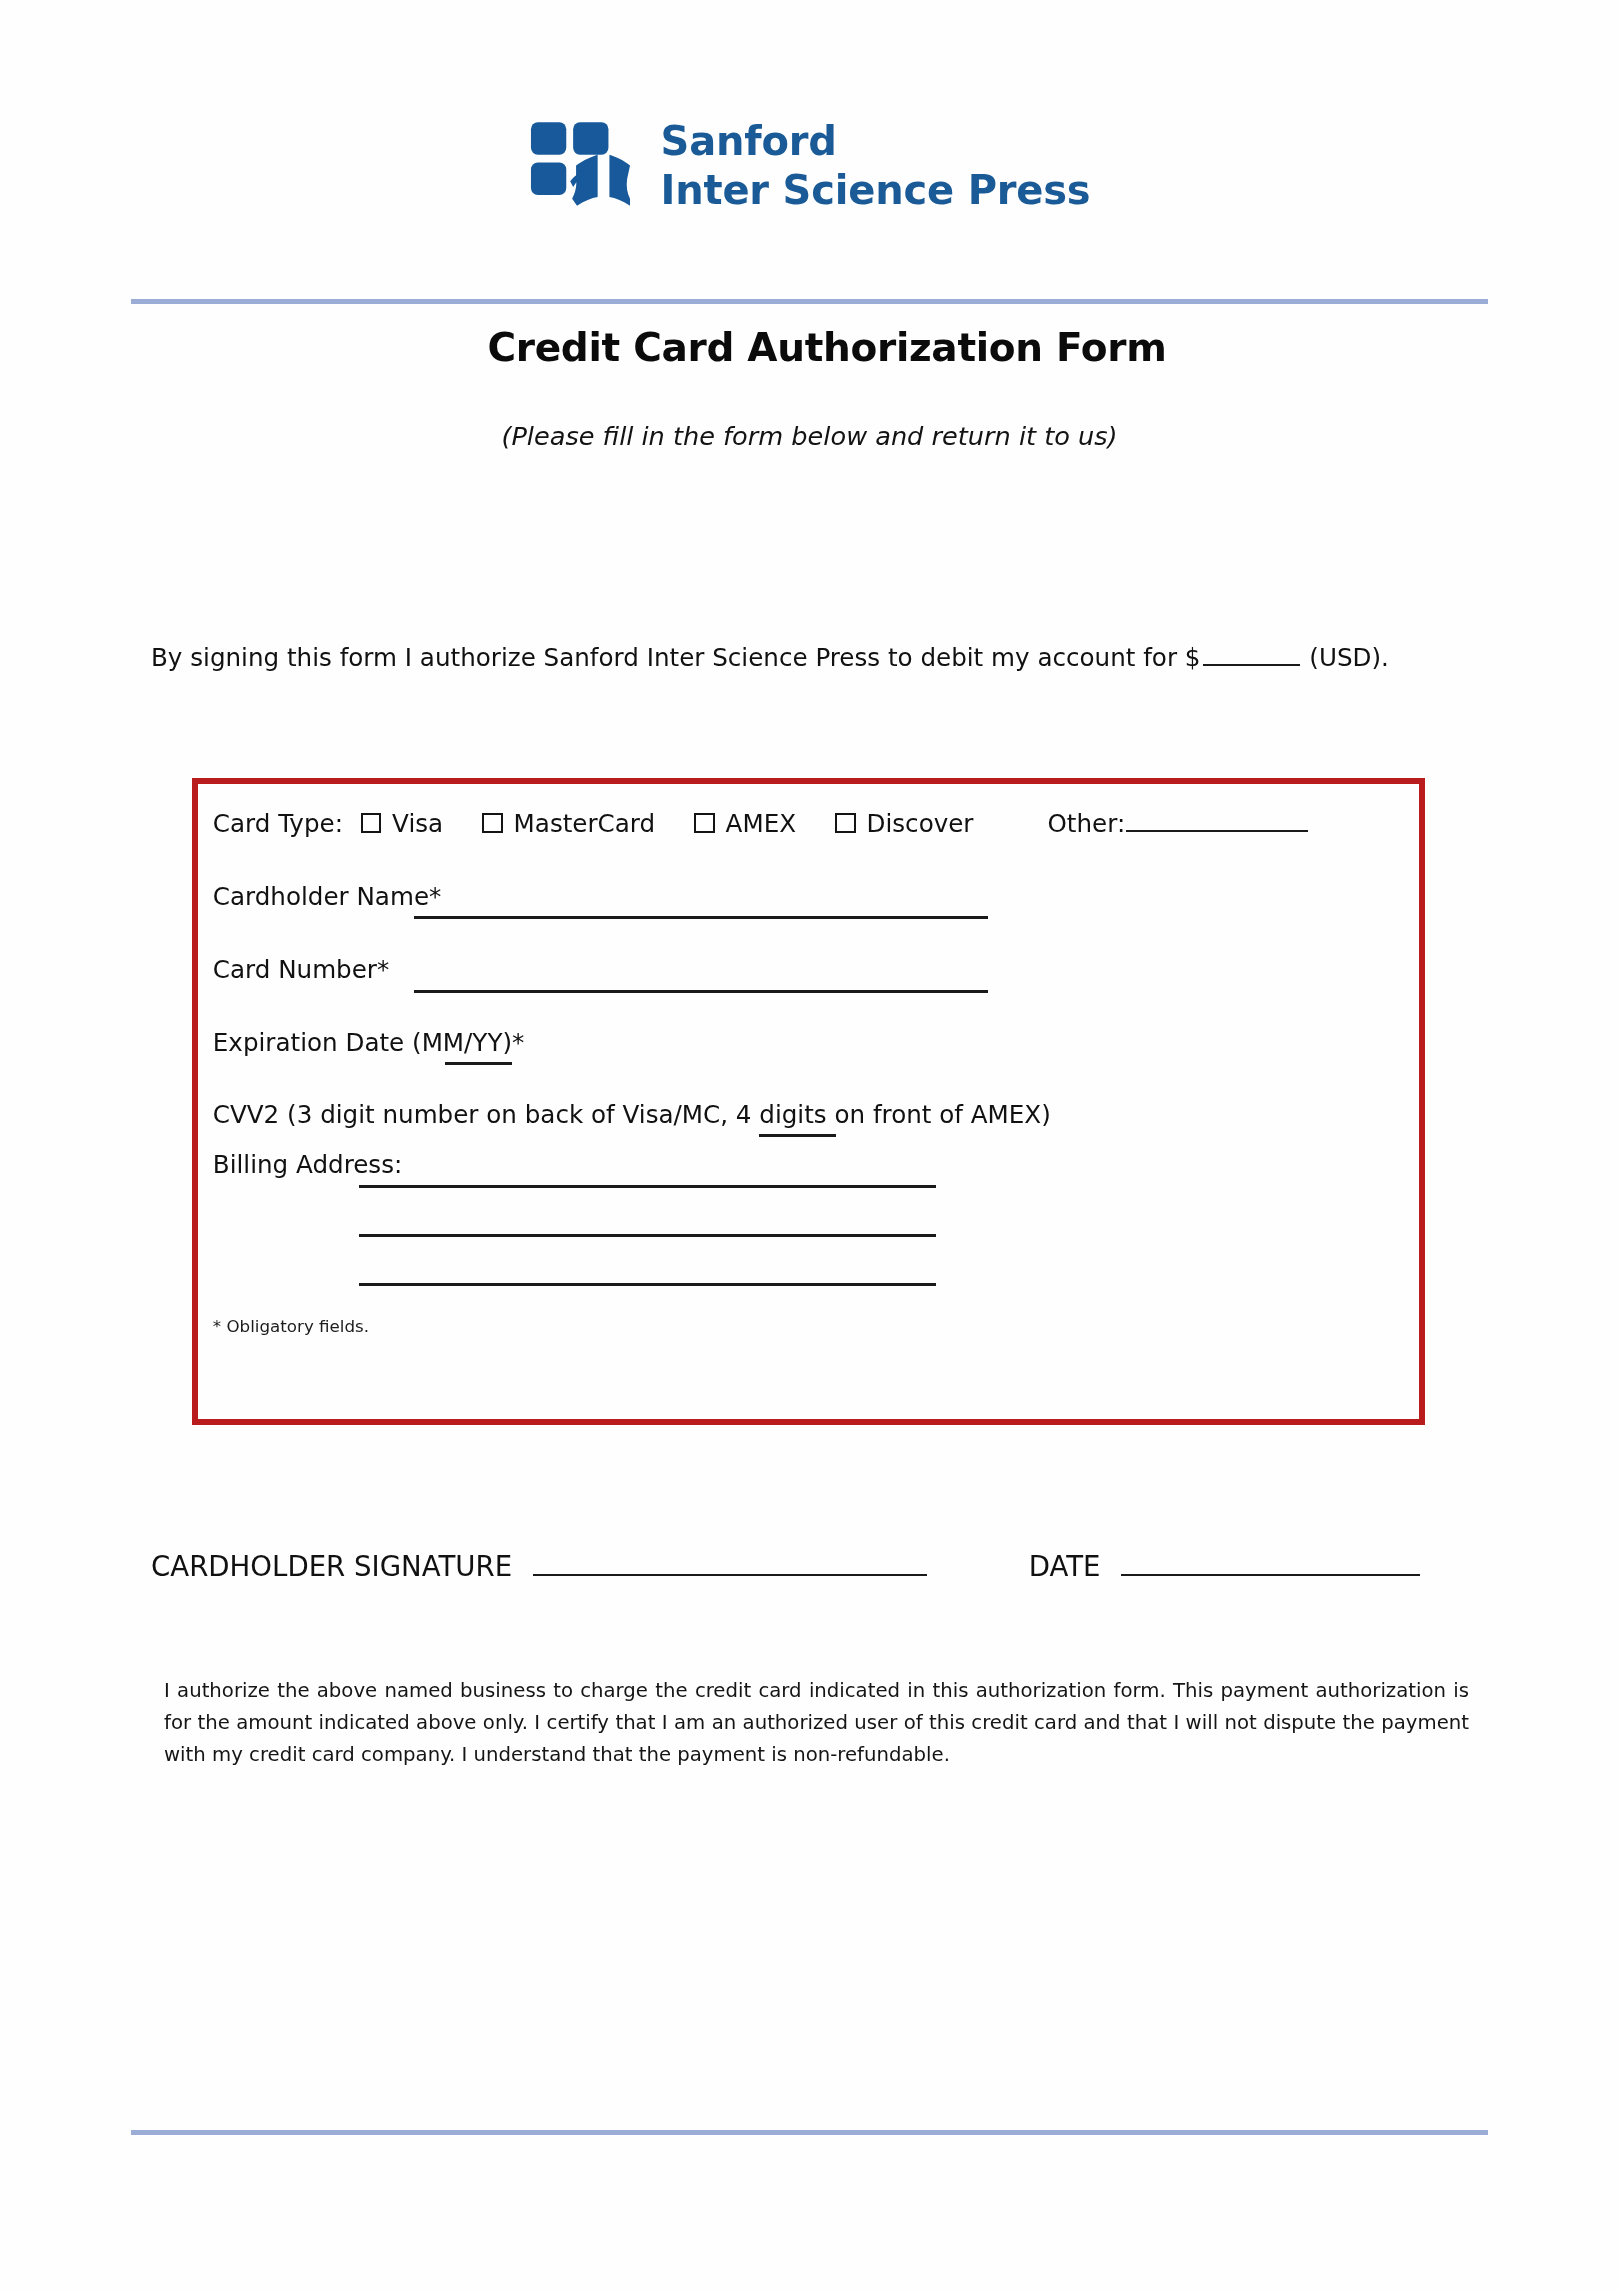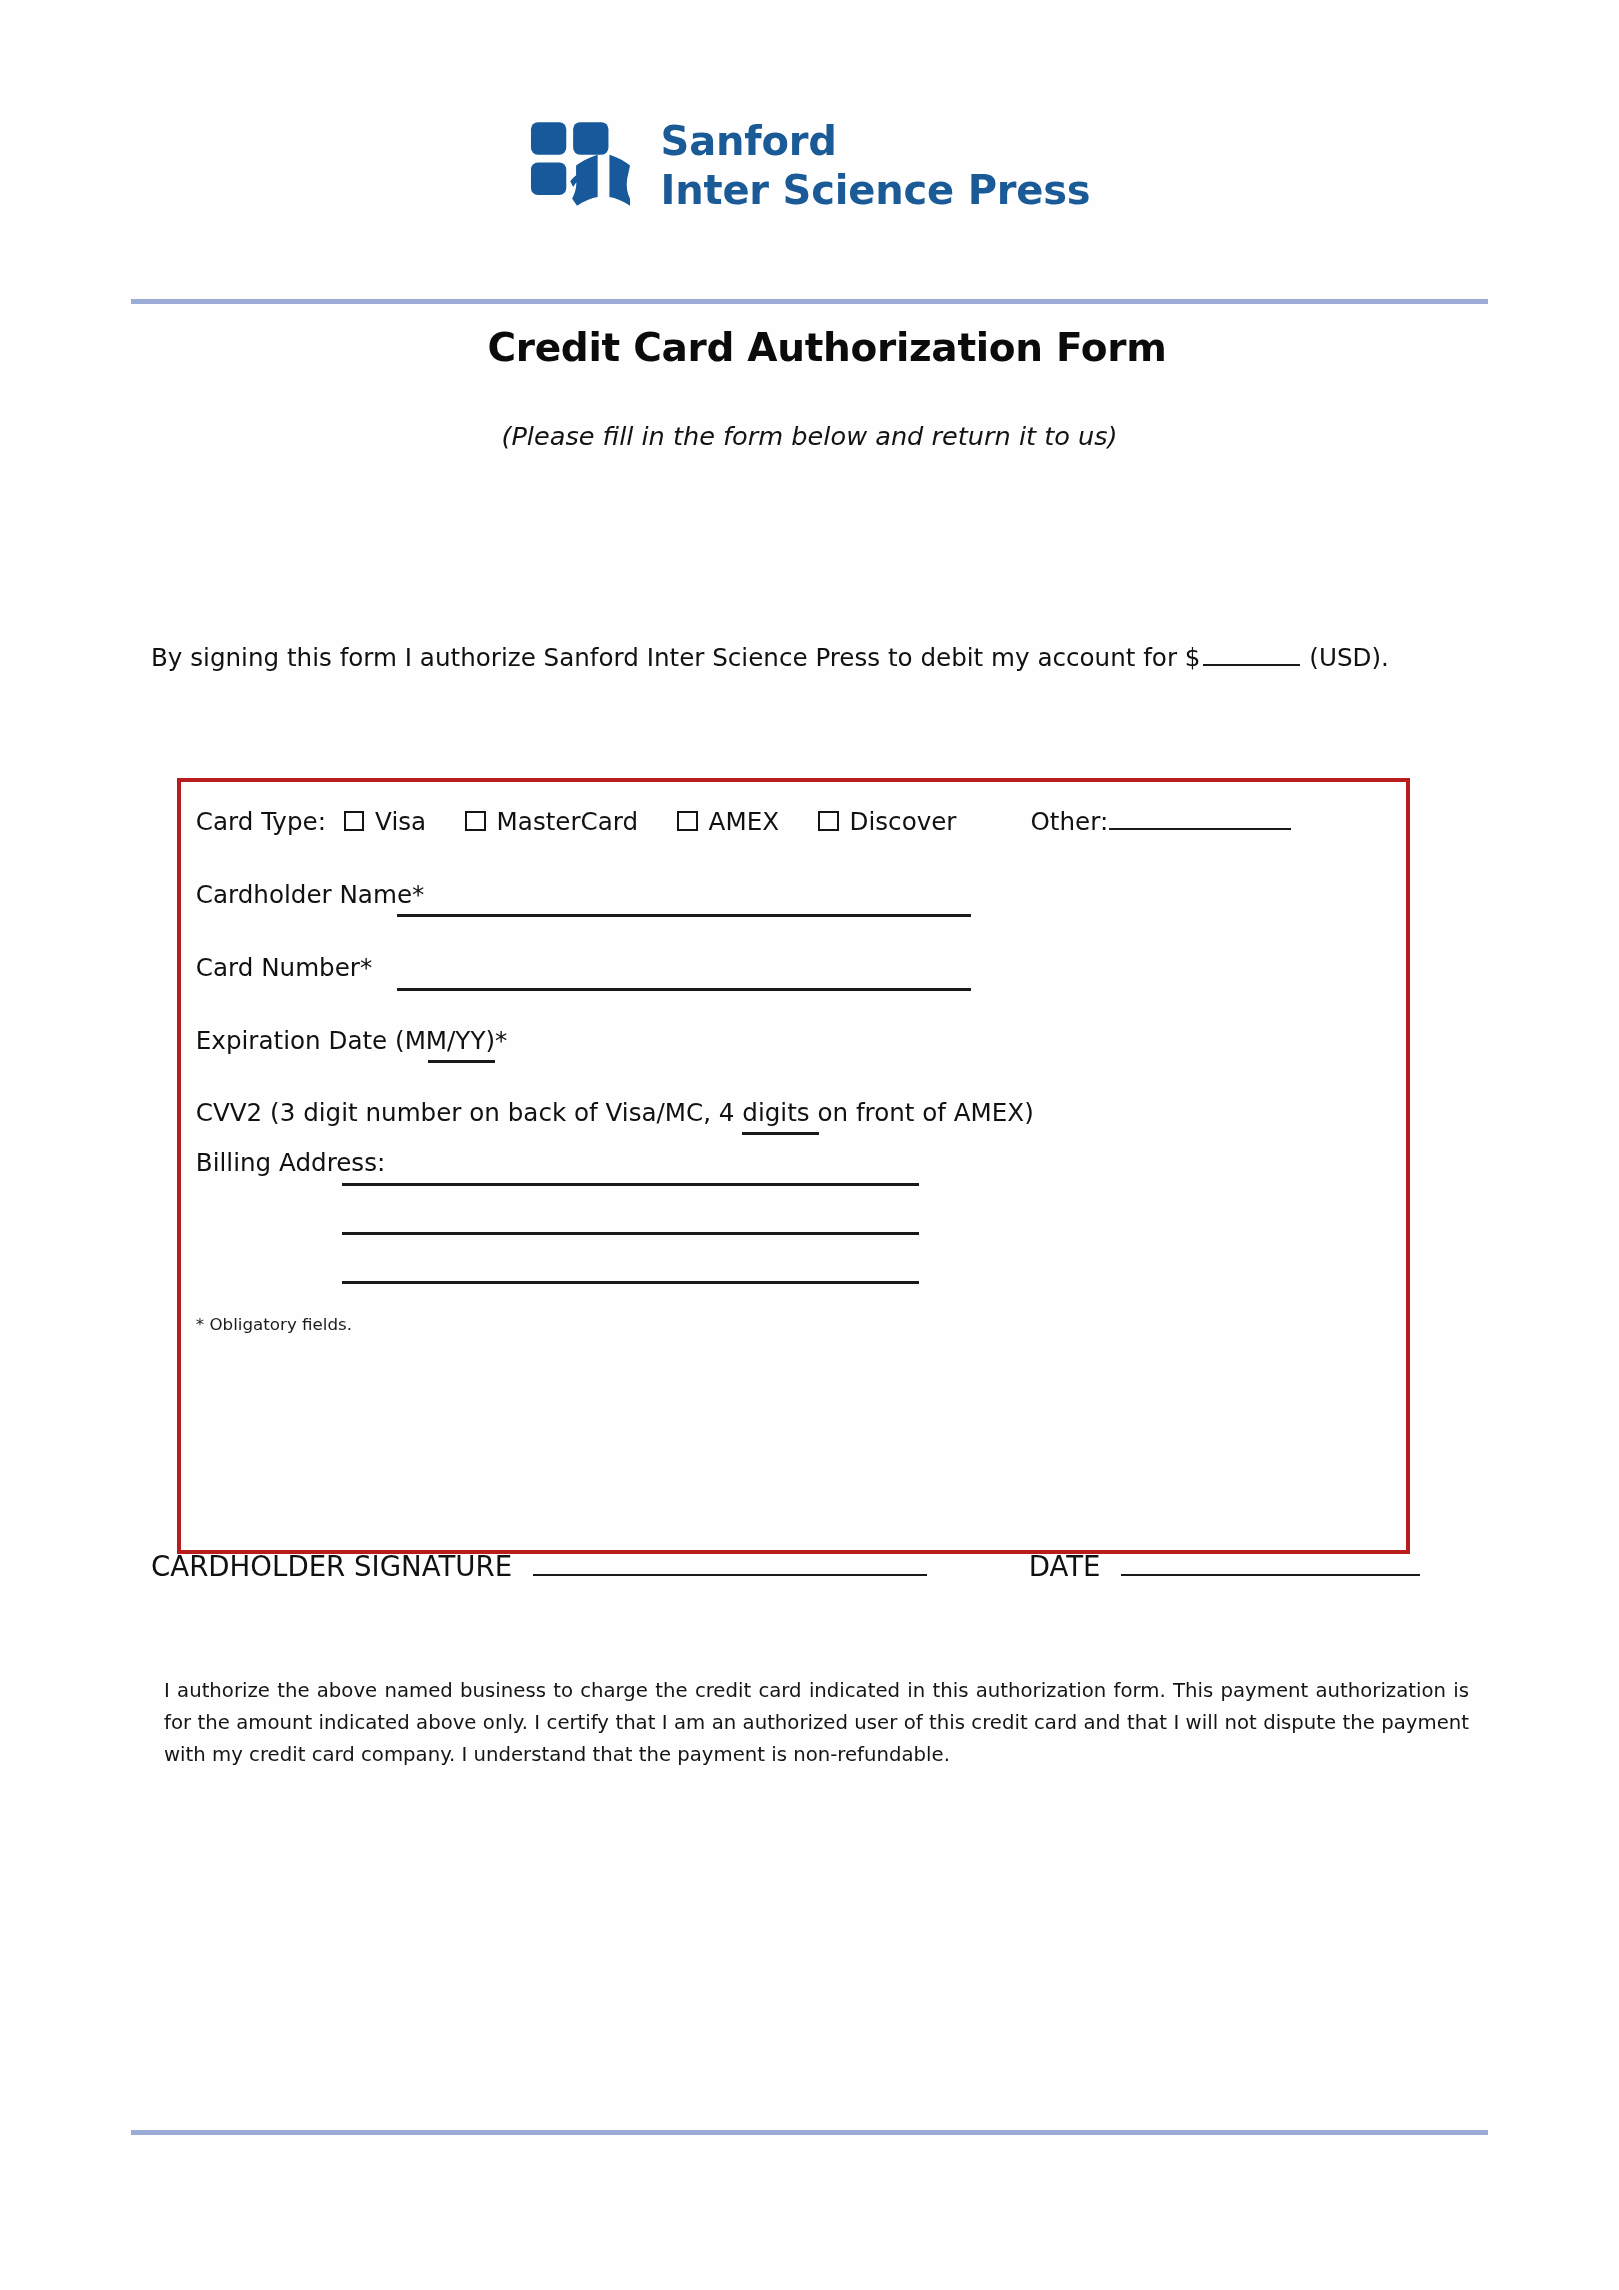--- a/index.html
+++ b/index.html
@@ -106,25 +106,25 @@
     border-bottom: 2px solid #1a1a1a;
     vertical-align: baseline;
     margin: 0 2px;
   }
   .blank.amount { width: 97px; }
   .blank.payref { width: 422px; margin-left: 13.8px; }
 
   
   .form-box {
     position: absolute;
-    left: 177px;
+    left: 192px;
     top: 778px;
     width: 1233px;
-    height: 776px;
-    border: 4px solid #b91c1c;
+    height: 647px;
+    border: 6px solid #b91c1c;
     box-sizing: border-box;
   }
 
   .fb-row {
     position: absolute;
     font-family: "DejaVu Sans", sans-serif;
     font-size: 24.6px;
     color: #111;
     white-space: nowrap;
   }

